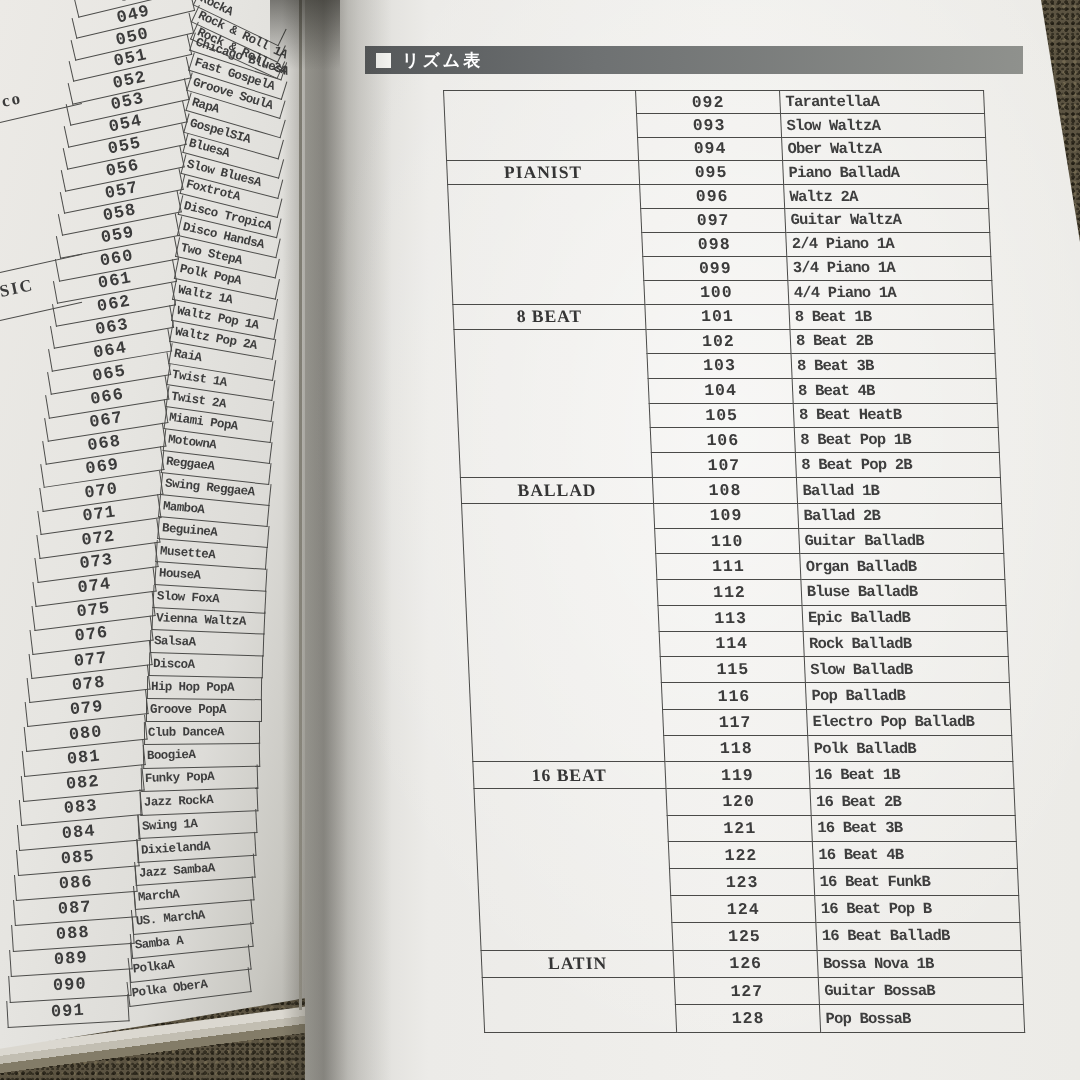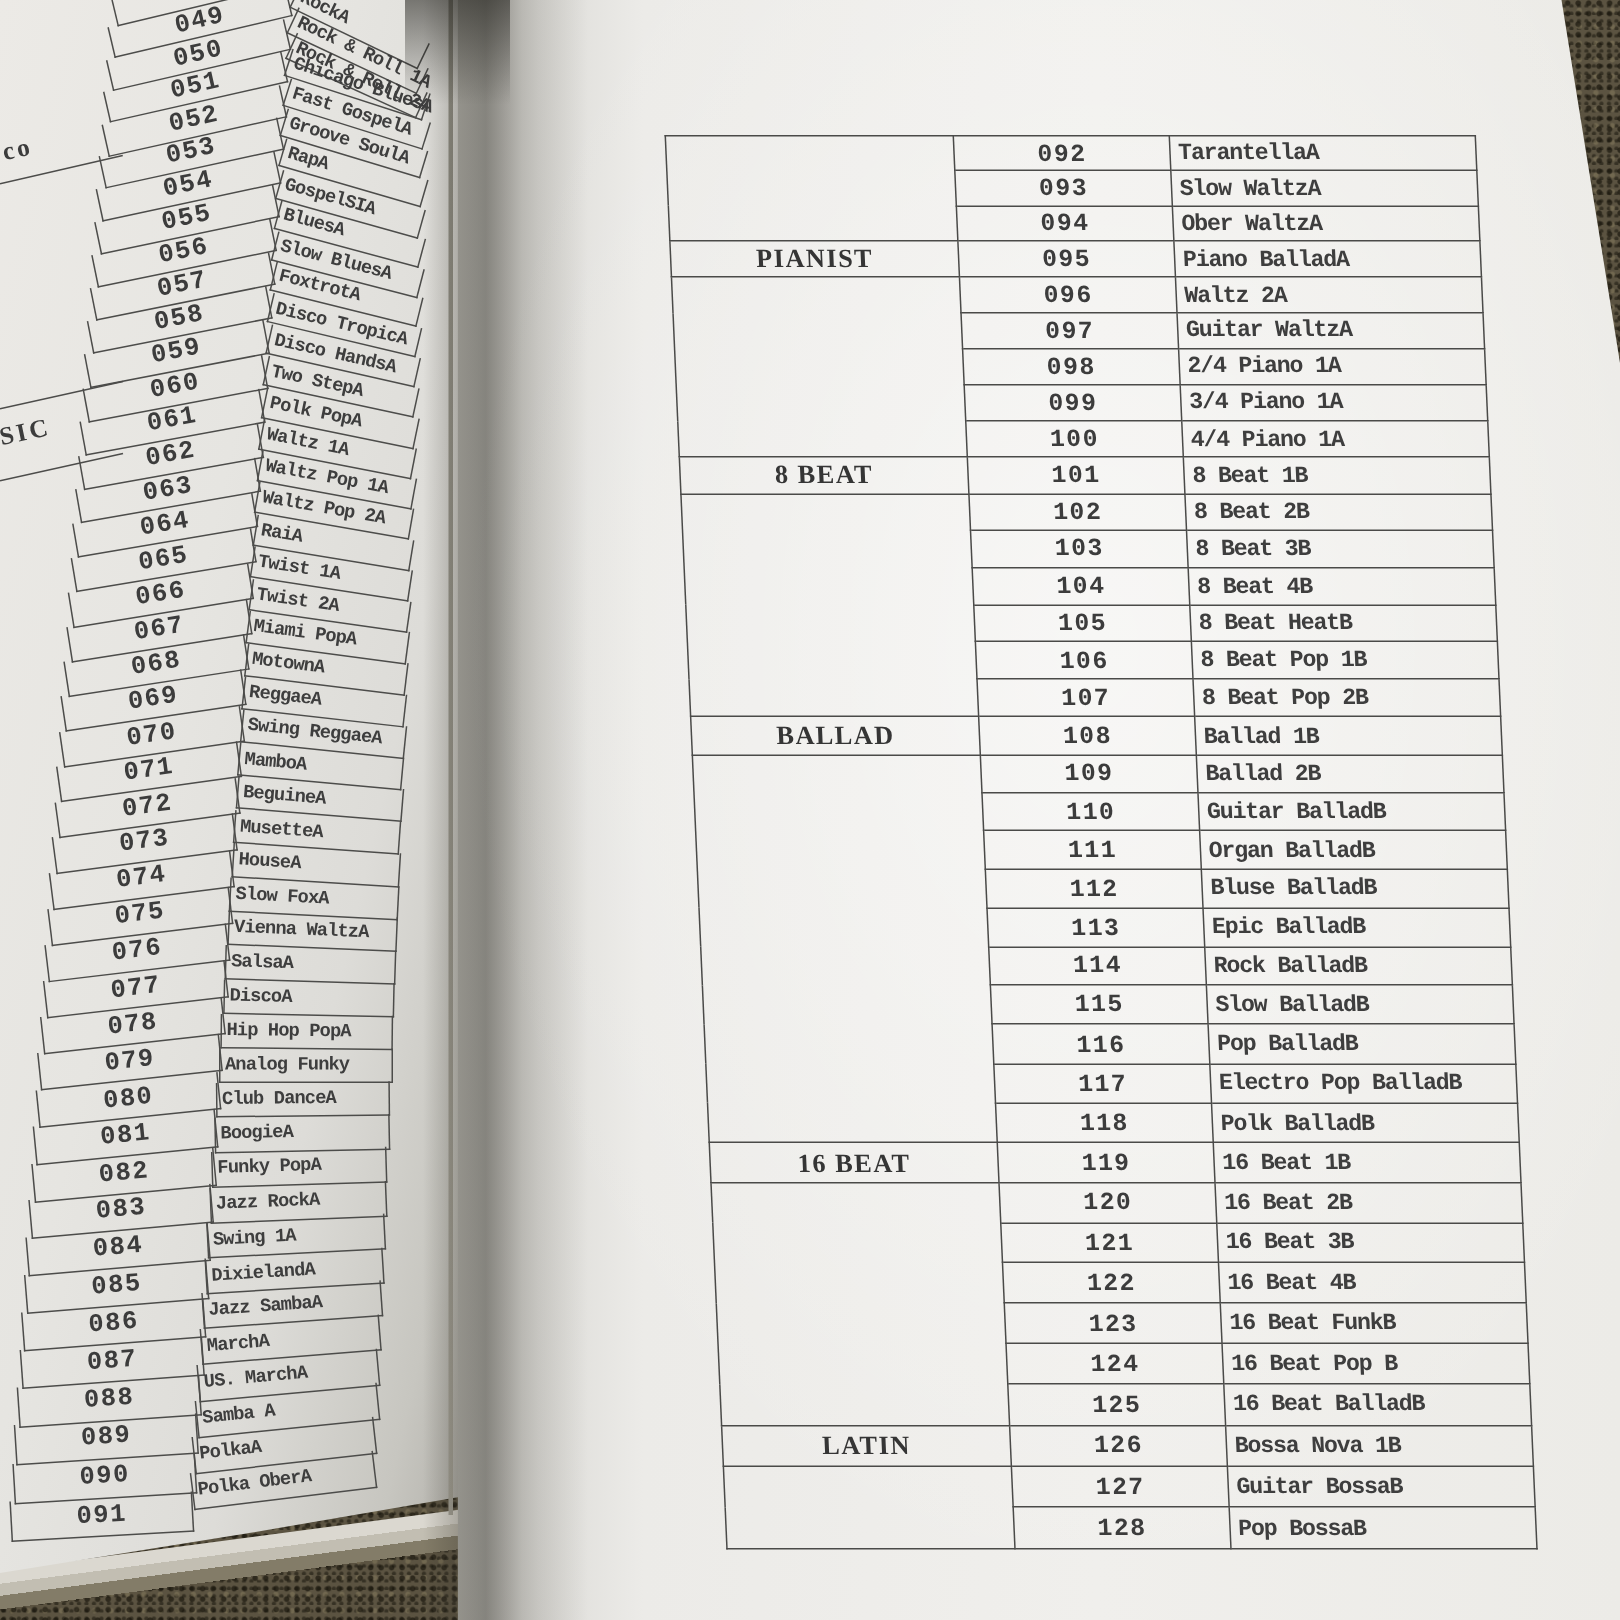--- a/index.html
+++ b/index.html
@@ -163,21 +163,21 @@
       <div class="lname" style="left: 160.5px; top: 473px; width: 104.6px; height: 20.94px; transform: rotate(5.82deg);">Swing ReggaeA</div>
       <div class="lname" style="left: 159px; top: 495.1px; width: 105.2px; height: 21.08px; transform: rotate(5.24deg);">MamboA</div>
       <div class="lname" style="left: 157.5px; top: 517.3px; width: 105.8px; height: 21.22px; transform: rotate(4.66deg);">BeguineA</div>
       <div class="lname" style="left: 156px; top: 539.6px; width: 106.4px; height: 21.36px; transform: rotate(4.08deg);">MusetteA</div>
       <div class="lname" style="left: 154.5px; top: 562px; width: 107px; height: 21.5px; transform: rotate(3.5deg);">HouseA</div>
       <div class="lname" style="left: 153px; top: 584.5px; width: 107.6px; height: 21.64px; transform: rotate(2.92deg);">Slow FoxA</div>
       <div class="lname" style="left: 151.5px; top: 607.1px; width: 108.2px; height: 21.78px; transform: rotate(2.34deg);">Vienna WaltzA</div>
       <div class="lname" style="left: 150px; top: 629.8px; width: 108.8px; height: 21.92px; transform: rotate(1.76deg);">SalsaA</div>
       <div class="lname" style="left: 148.5px; top: 652.6px; width: 109.4px; height: 22.06px; transform: rotate(1.18deg);">DiscoA</div>
       <div class="lname" style="left: 147px; top: 675.5px; width: 110px; height: 22.2px; transform: rotate(0.6deg);">Hip Hop PopA</div>
-      <div class="lname" style="left: 145.5px; top: 698.5px; width: 110.6px; height: 22.34px; transform: rotate(0.0199999deg);">Analog Funky</div>
+      <div class="lname" style="left: 145.5px; top: 698.5px; width: 110.6px; height: 22.34px; transform: rotate(0.0199999deg);">Groove PopA</div>
       <div class="lname" style="left: 144px; top: 721.6px; width: 111.2px; height: 22.48px; transform: rotate(-0.56deg);">Club DanceA</div>
       <div class="lname" style="left: 142.5px; top: 744.8px; width: 111.8px; height: 22.62px; transform: rotate(-1.14deg);">BoogieA</div>
       <div class="lname" style="left: 141px; top: 768.1px; width: 112.4px; height: 22.76px; transform: rotate(-1.72deg);">Funky PopA</div>
       <div class="lname" style="left: 139.5px; top: 791.5px; width: 113px; height: 22.9px; transform: rotate(-2.3deg);">Jazz RockA</div>
       <div class="lname" style="left: 138px; top: 815px; width: 113.6px; height: 23.04px; transform: rotate(-2.88deg);">Swing 1A</div>
       <div class="lname" style="left: 136.5px; top: 838.6px; width: 114.2px; height: 23.18px; transform: rotate(-3.46deg);">DixielandA</div>
       <div class="lname" style="left: 135px; top: 862.3px; width: 114.8px; height: 23.32px; transform: rotate(-4.04deg);">Jazz SambaA</div>
       <div class="lname" style="left: 133.5px; top: 886.1px; width: 115.4px; height: 23.46px; transform: rotate(-4.62deg);">MarchA</div>
       <div class="lname" style="left: 132px; top: 910px; width: 116px; height: 23.6px; transform: rotate(-5.2deg);">US. MarchA</div>
       <div class="lname" style="left: 130.5px; top: 934px; width: 116.6px; height: 23.74px; transform: rotate(-5.78deg);">Samba A</div>
@@ -186,20 +186,24 @@
     </div>
   <span class="lcat-frag" style="left:2px;top:92px;transform:rotate(-12deg);">co</span>
   <span class="lcat-frag" style="left:0px;top:282px;transform:rotate(-12deg);">SIC</span>
   <div class="lcat-rule" style="left:0;top:122px;transform:rotate(-13deg);"></div>
   <div class="lcat-rule" style="left:0;top:272px;transform:rotate(-12.5deg);"></div>
   <div class="lcat-rule" style="left:0;top:320px;transform:rotate(-12.5deg);"></div>
 </div>
 <div class="page-stack"></div>
 
 <div class="right-page">
+  <div class="header-bar">
+    <div class="header-square"></div>
+    <div class="header-title">リズム表</div>
+  </div>
   <div class="rtable-wrap">
     <table class="rtable">
       <colgroup>
           <col style="width:192px">
           <col style="width:144px">
           <col style="width:204px">
         </colgroup>
       <tbody id="rtbody">
           <tr style="height: 23.3px;">
             <td class="cat" rowspan="3"></td>

